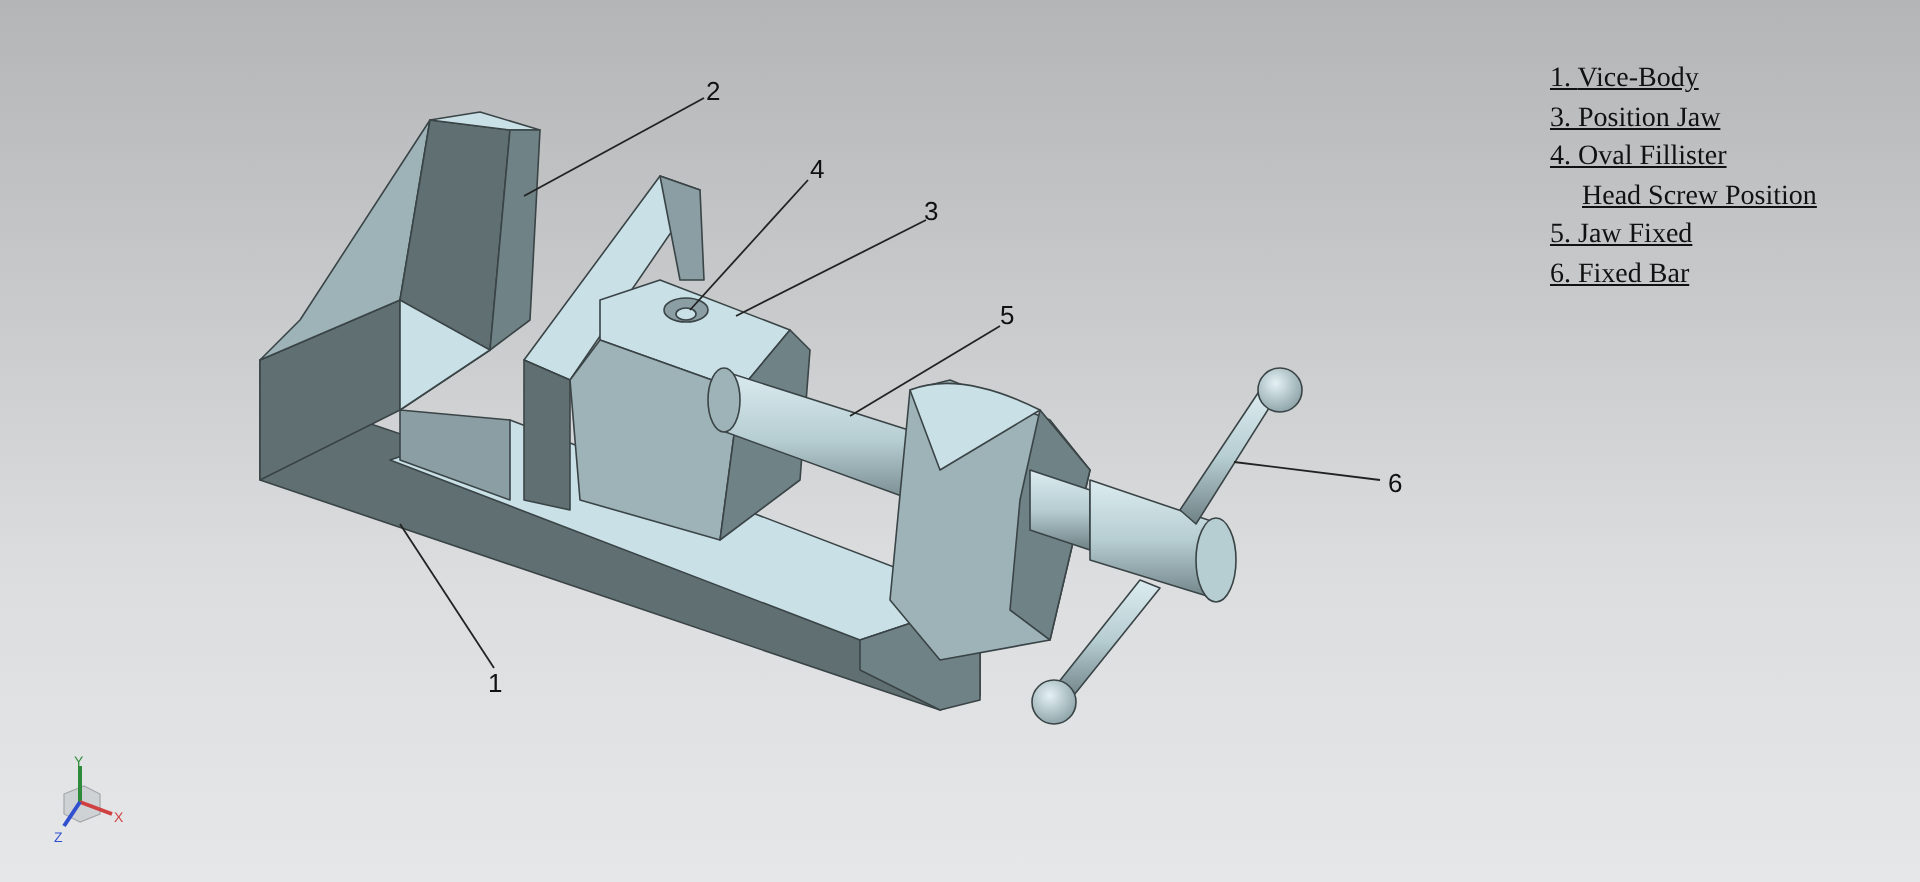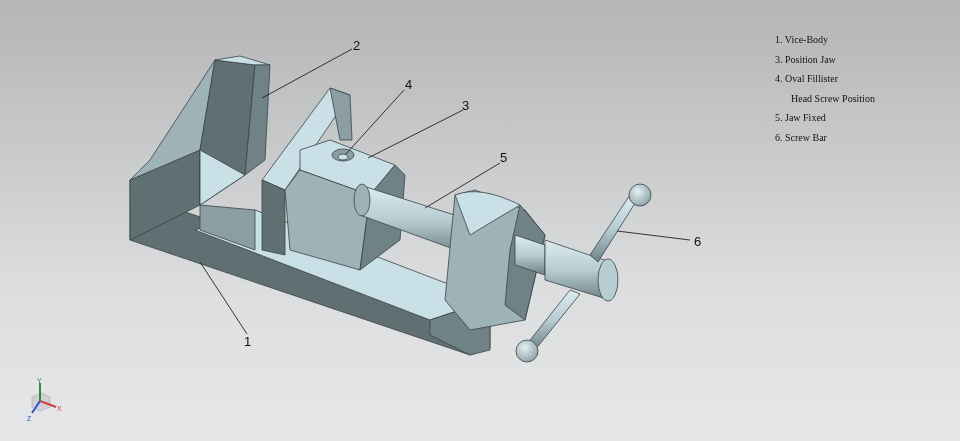--- a/index.html
+++ b/index.html
@@ -1,20 +1,20 @@
 <!DOCTYPE html>
 <html><head>
   <meta charset="utf-8">
   <style>
     html, body { margin:0; padding:0; }
     body { width:960px; height:441px; overflow:hidden; position:relative;
       background: linear-gradient(180deg, #b4b5b7 0%, #c9cacc 35%, #dcdddf 65%, #e6e7e9 100%);
       font-family: "Liberation Serif", "DejaVu Serif", serif; }
     .viewport { position:absolute; left:0; top:0; width:960px; height:441px; }
-    .legend { position:absolute; left:775px; top:30px; font-size:10px; line-height:19.5px; color:#111; }
+    .legend { position:absolute; left:775px; top:30px; font-size:14px; line-height:19.5px; color:#111;text-decoration:underline; }
     .legend .item { white-space:nowrap; }
     .legend .cont { padding-left:16px;text-align:center; }
     .callout { position:absolute; font-family:"Liberation Sans","DejaVu Sans",sans-serif; font-size:13px; color:#111; }
     .triad { position:absolute; left:18px; top:375px; width:50px; height:50px; }
   </style>
 </head>
 <body>
 
 <div class="viewport">
   <svg width="960" height="441" viewBox="0 0 960 441">
@@ -103,21 +103,21 @@
   <span class="callout" style="left:405px;top:77px;">4</span>
   <span class="callout" style="left:500px;top:150px;">5</span>
   <span class="callout" style="left:694px;top:234px;">6</span>
 
   <div class="legend">
     <div class="item"><span>1.</span> <span>Vice-Body</span></div>
     <div class="item"><span>3.</span> <span>Position Jaw</span></div>
     <div class="item"><span>4.</span> <span>Oval Fillister</span></div>
     <div class="item cont">Head Screw Position</div>
     <div class="item"><span>5.</span> <span>Jaw Fixed</span></div>
-    <div class="item"><span>6.</span> <span>Screw Bar</span></div>
+    <div class="item"><span>6.</span> <span>Fixed Bar</span></div>
   </div>
 
   <svg class="triad" viewBox="0 0 50 50">
     <polygon points="14,22 24,18 32,22 32,32 22,36 14,32" fill="#cfd2d5" stroke="#a5a8ab" stroke-width="0.6"></polygon>
     <line x1="22" y1="26" x2="22" y2="8" stroke="#2e8b3a" stroke-width="2"></line>
     <line x1="22" y1="26" x2="38" y2="32" stroke="#d04040" stroke-width="2"></line>
     <line x1="22" y1="26" x2="14" y2="38" stroke="#3050d0" stroke-width="2"></line>
     <text x="19" y="8" font-size="7" fill="#2e8b3a" font-family="Liberation Sans, sans-serif">Y</text>
     <text x="39" y="36" font-size="7" fill="#d04040" font-family="Liberation Sans, sans-serif">X</text>
     <text x="9" y="46" font-size="7" fill="#3050d0" font-family="Liberation Sans, sans-serif">Z</text>

